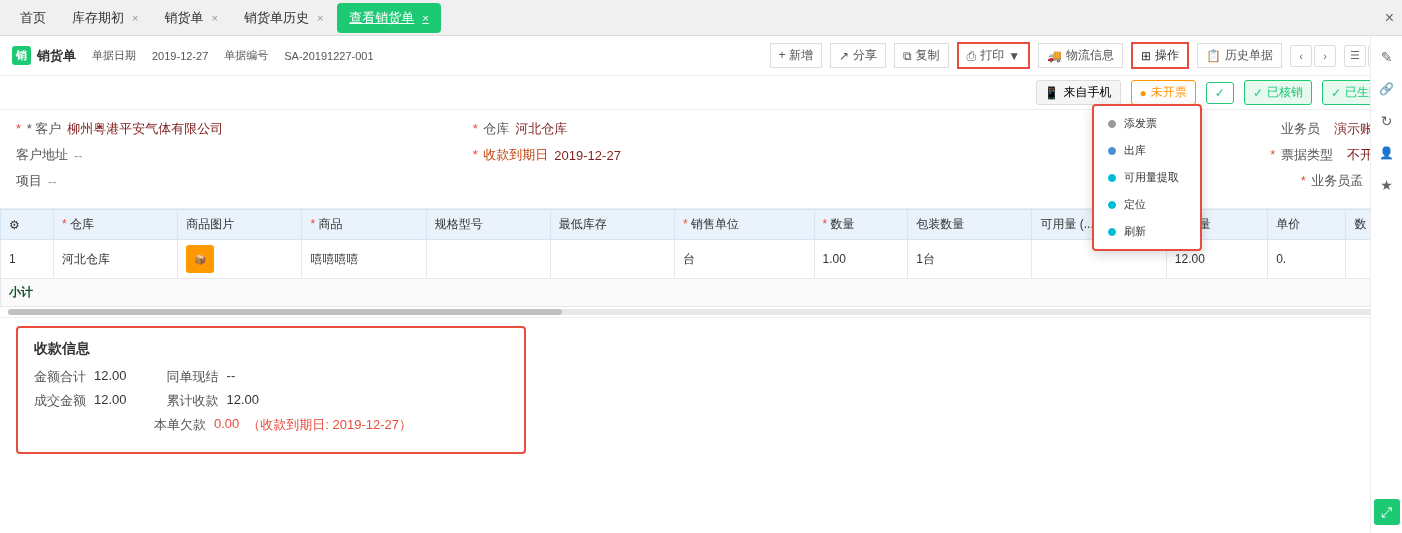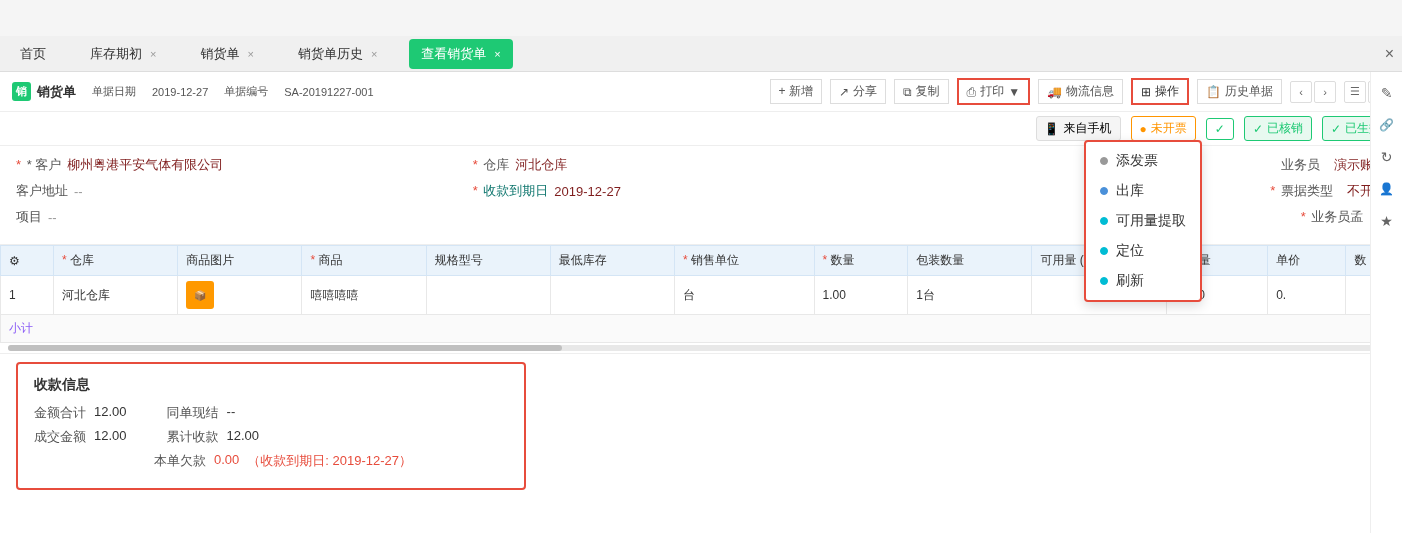--- a/index.html
+++ b/index.html
@@ -6,38 +6,38 @@
     body { background: #f5f5f5; font-size: 13px; color: #333; overflow: hidden; }
 
     
     .tab-bar {
       display: flex;
       align-items: center;
       background: #f0f0f0;
       border-bottom: 1px solid #ddd;
       padding: 0 8px;
       height: 36px;
-      gap: 20px;
-      margin-top: 36px;
+      gap: 2px;
     }
     .tab-item {
       display: flex;
       align-items: center;
       padding: 0 12px;
       height: 30px;
       border-radius: 4px 4px 0 0;
       cursor: pointer;
       gap: 6px;
       font-size: 13px;
       background: transparent;
     }
     .tab-item.highlight {
       background: #1ec974;
       color: #fff;
       border-radius: 4px;
+      text-decoration: underline;
     }
     .tab-close {
       font-size: 11px;
       color: #999;
       cursor: pointer;
       margin-left: 2px;
     }
     .tab-bar-end {
       margin-left: auto;
       font-size: 16px;
@@ -193,21 +193,22 @@
       color: #333;
       font-weight: normal;
     }
     .data-table td {
       padding: 5px 8px;
       border: 1px solid #e8e8e8;
       white-space: nowrap;
     }
     .data-table .subtotal-row td {
       background: #fafafa;
-      color: #8b5cf6;
+      color: #14532d;
+      font-weight: bold;
     }
     .required-star { color: #e74c3c; }
     .product-thumb {
       width: 28px;
       height: 28px;
       background: #ff9900;
       border-radius: 3px;
       display: inline-flex;
       align-items: center;
       justify-content: center;
@@ -298,21 +299,21 @@
       z-index: 100;
       min-width: 110px;
       padding: 4px 0;
     }
     .dropdown-item {
       display: flex;
       align-items: center;
       gap: 8px;
       padding: 6px 14px;
       cursor: pointer;
-      font-size: 14px;
+      font-size: 11px;
       color: #333;
     }
     .dropdown-dot {
       width: 8px;
       height: 8px;
       border-radius: 50%;
       flex-shrink: 0;
     }
     .dot-gray { background: #999; border: 1px solid #999; }
     .dot-blue { background: #4a90d9; border: 1px solid #4a90d9; }
@@ -479,21 +480,21 @@
         </div>
       </div>
       <div class="form-row">
         <div class="form-field">
           <span class="field-label">客户地址</span>
           <span class="field-value field-empty">--</span>
         </div>
         <div class="form-field">
           <span class="field-label">
             <span class="field-required">*</span>
-            <span style="color:#0f766e;"> 收款到期日</span>
+            <span style="color:#c2410c;"> 收款到期日</span>
           </span>
           <span class="field-value">2019-12-27</span>
         </div>
         <div class="form-field" style="justify-content:flex-end;">
           <span class="field-label">
             <span class="field-required">*</span>
             <span style="color:#555;"> 票据类型</span>
           </span>
           <span class="field-value" style="margin-left:8px;">不开票</span>
         </div>

